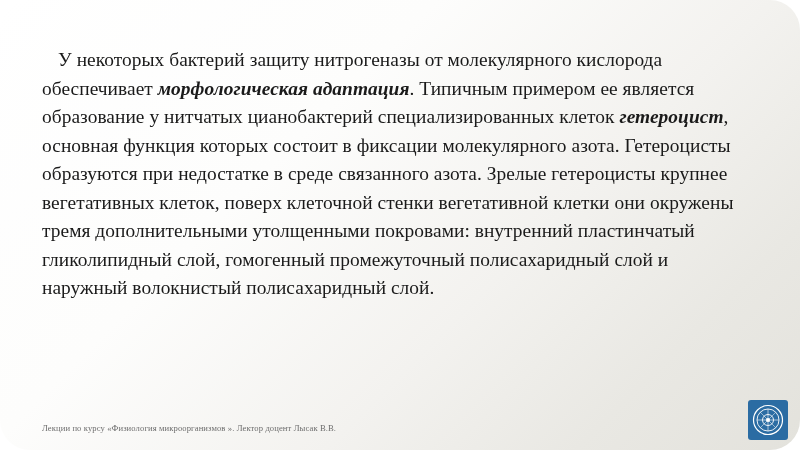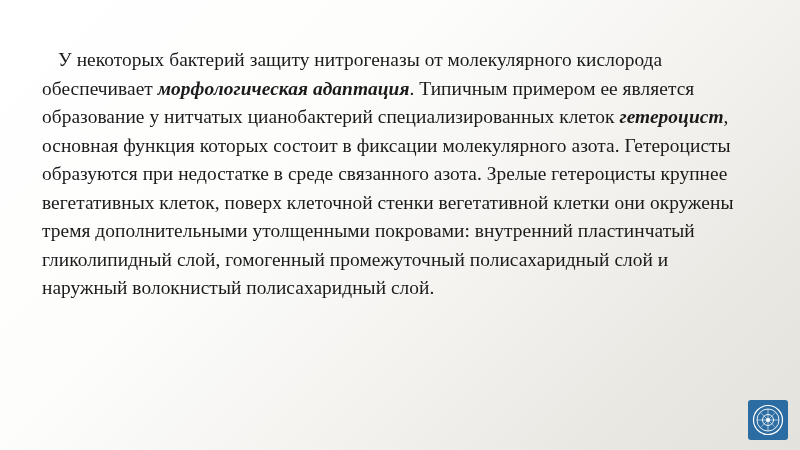--- a/index.html
+++ b/index.html
@@ -13,20 +13,21 @@
     font-family: "Liberation Serif", serif;
     background: #ffffff;
   }
   .slide {
     position: relative;
     width: 800px;
     height: 450px;
     box-sizing: border-box;
     background: linear-gradient(135deg, #ffffff 0%, #fdfdfc 35%, #f3f2ef 62%, #e9e8e3 82%, #e3e2dc 100%);
     overflow: hidden;
+    border-radius: 30px;
   }
   .body-text {
     position: absolute;
     left: 42px;
     top: 46px;
     width: 716px;
     font-size: 19.4px;
     line-height: 1.47;
     color: #1a1a1a;
     text-align: left;
@@ -65,20 +66,21 @@
 </style>
 </head>
 <body>
 
 <div class="slide">
 
   <div class="body-text">
     <span>У некоторых бактерий защиту нитрогеназы от молекулярного кислорода обеспечивает </span><b>морфологическая адаптация</b><span>. Типичным примером ее является образование у нитчатых цианобактерий специализированных клеток </span><b>гетероцист</b><span>, основная функция которых состоит в фиксации молекулярного азота. Гетероцисты образуются при недостатке в среде связанного азота. Зрелые гетероцисты крупнее вегетативных клеток, поверх клеточной стенки вегетативной клетки они окружены тремя дополнительными утолщенными покровами: внутренний пластинчатый гликолипидный слой, гомогенный промежуточный полисахаридный слой и наружный волокнистый полисахаридный слой.</span>
   </div>
 
+  <div class="footer">Лекции по курсу  «Физиология микроорганизмов ».  Лектор доцент Лысак В.В.</div>
 
   <div class="logo">
     <svg width="34" height="34" viewBox="0 0 34 34" aria-hidden="true">
       <circle cx="17" cy="17" r="14.5" fill="none" stroke="#ffffff" stroke-width="1.2"></circle>
       <circle cx="17" cy="17" r="11" fill="none" stroke="#ffffff" stroke-width="0.9"></circle>
       <circle cx="17" cy="17" r="5.5" fill="none" stroke="#ffffff" stroke-width="0.9"></circle>
       <path d="M17 6 L17 28 M6 17 L28 17" stroke="#ffffff" stroke-width="0.6"></path>
       <path d="M9.2 9.2 L24.8 24.8 M24.8 9.2 L9.2 24.8" stroke="#ffffff" stroke-width="0.5"></path>
       <circle cx="17" cy="17" r="2" fill="#ffffff"></circle>
     </svg>

